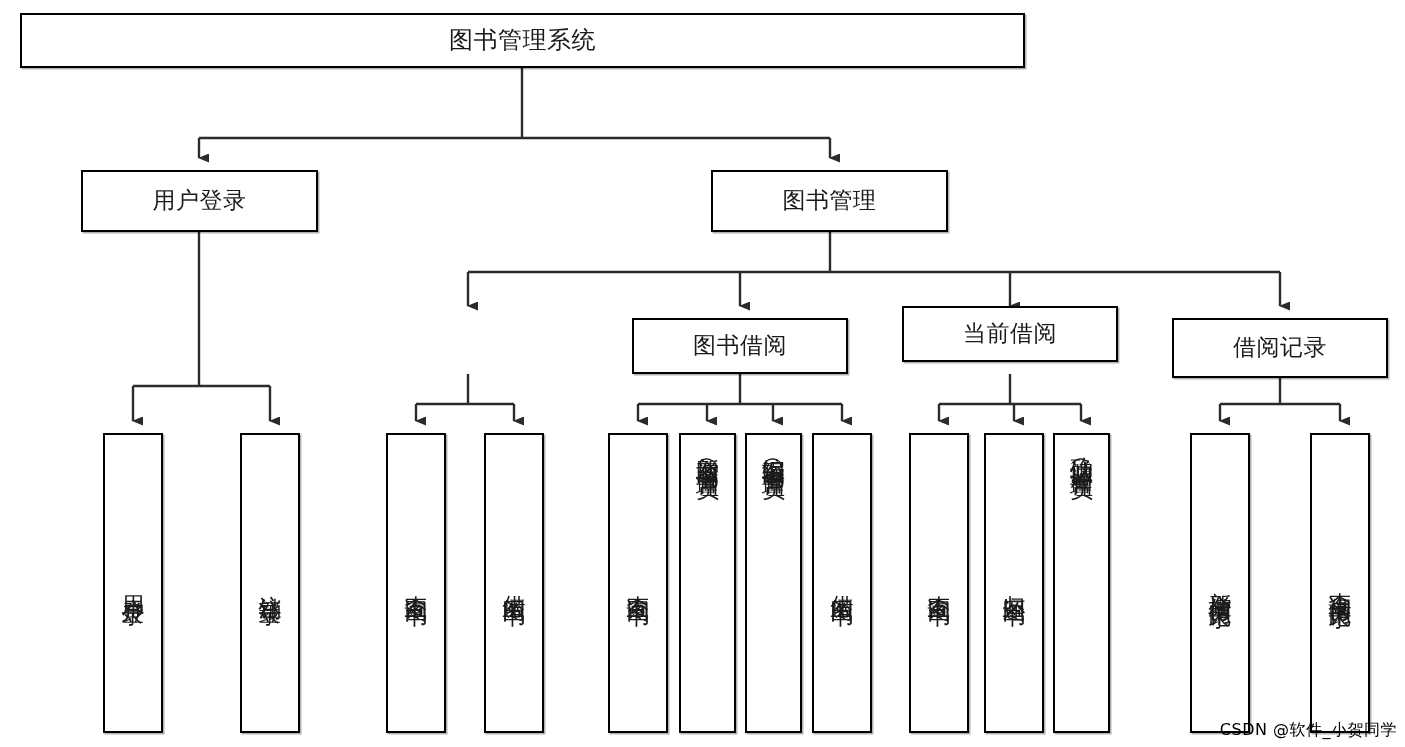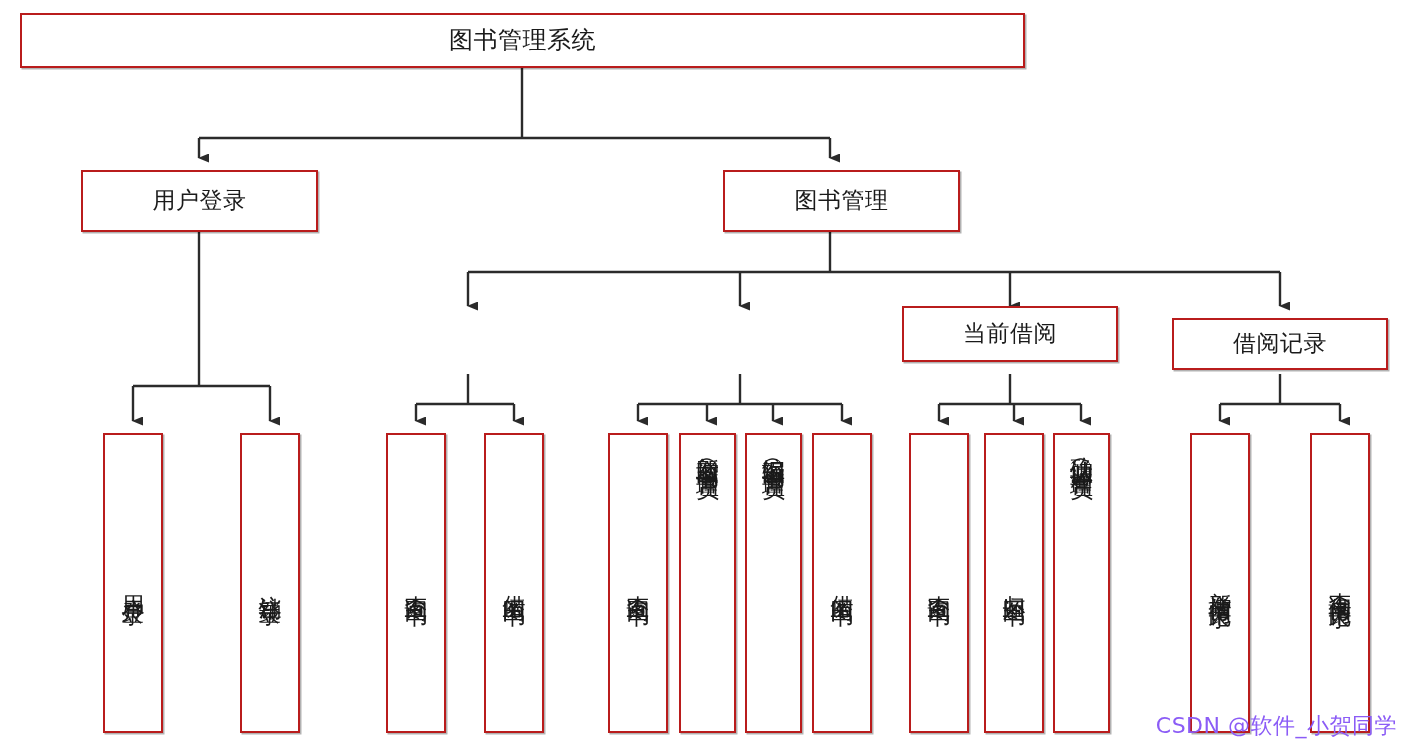--- a/index.html
+++ b/index.html
@@ -20,21 +20,21 @@
   svg.diagram-canvas {
     position: absolute;
     top: 0;
     left: 0;
     width: 1405px;
     height: 747px;
   }
   .node-box {
     position: absolute;
     box-sizing: border-box;
-    border: 2px solid #b91c1c;
+    border: 2px solid #000000;
     background: #ffffff;
     display: flex;
     align-items: center;
     justify-content: center;
     box-shadow: 1.5px 1.5px 0 rgba(0,0,0,0.30);
   }
   .node-label-h {
     font-size: 23px;
     color: #1a1a1a;
     line-height: 1.1;
@@ -59,22 +59,22 @@
   .leaf-inner {
     width: 100%;
     height: 100%;
     display: flex;
     align-items: center;
     justify-content: center;
   }
   .leaf-inner.top-align { align-items: flex-start; padding-top: 4px; }
   .watermark {
     position: absolute;
-    font-size: 22px;
-    color: #8b5cf6;
+    font-size: 16px;
+    color: #000000;
     white-space: nowrap;
     letter-spacing: 0.5px;
   }
 </style>
 </head>
 <body>
 
 <div id="diagram-root">
 
   <svg class="diagram-canvas" viewBox="0 0 1405 747" xmlns="http://www.w3.org/2000/svg">
@@ -142,28 +142,31 @@
     </g>
   </svg>
 
   <div class="node-box root" id="node-root" style="left: 20px; top: 13px; width: 1005px; height: 55px;">
     <span class="node-label-h">图书管理系统</span>
   </div>
 
   <div class="node-box" id="node-l2-0" style="left: 81px; top: 170px; width: 237px; height: 62px;">
     <span class="node-label-h">用户登录</span>
   </div>
-  <div class="node-box" id="node-l2-1" style="left: 711px; top: 170px; width: 237px; height: 62px; margin-left: 12px;">
+  <div class="node-box" id="node-l2-1" style="left: 711px; top: 170px; width: 237px; height: 62px;">
     <span class="node-label-h">图书管理</span>
   </div>
 
+  <div class="node-box" id="node-l3-1" style="left: 632px; top: 318px; width: 216px; height: 56px;">
+    <span class="node-label-h">图书借阅</span>
+  </div>
   <div class="node-box" id="node-l3-2" style="left: 902px; top: 306px; width: 216px; height: 56px;">
     <span class="node-label-h">当前借阅</span>
   </div>
-  <div class="node-box" id="node-l3-3" style="left: 1172px; top: 318px; width: 216px; height: 52px; align-items: center;">
+  <div class="node-box" id="node-l3-3" style="left: 1172px; top: 318px; width: 216px; height: 60px; align-items: center;">
     <span class="node-label-h">借阅记录</span>
   </div>
 
   <div class="node-box leaf" id="node-leaf-0" style="left: 103px; top: 433px; width: 60px; height: 300px;">
     <span class="leaf-inner">
       <span class="node-label-v">用户登录</span>
     </span>
   </div>
   <div class="node-box leaf" id="node-leaf-1" style="left: 240px; top: 433px; width: 60px; height: 300px;">
     <span class="leaf-inner">

